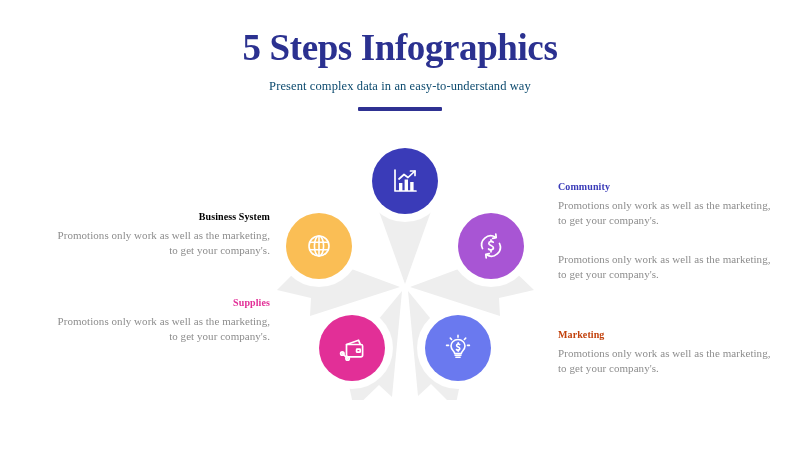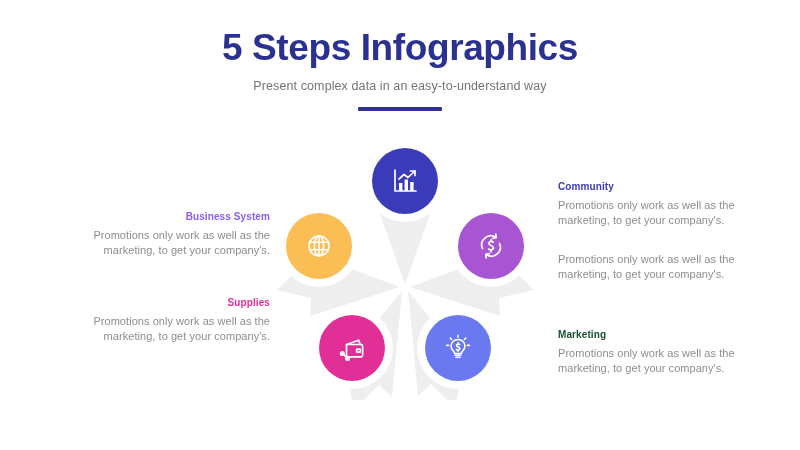--- a/index.html
+++ b/index.html
@@ -12,41 +12,42 @@
     background: #ffffff;
     font-family: "Liberation Sans", sans-serif;
     overflow: hidden;
     position: relative;
   }
   .slide {
     position: relative;
     width: 772px;
     height: 450px;
     background: #ffffff;
+    font-family: Liberation Serif, serif;
   }
 
   
   .header {
     position: absolute;
     top: 26px;
     left: 0;
     width: 800px;
     text-align: center;
   }
   .title {
     font-size: 37px;
     font-weight: bold;
     color: #2b3190;
     letter-spacing: -0.4px;
     line-height: 44px;
     margin: 0;
   }
   .subtitle {
     font-size: 12.5px;
-    color: #737373;
+    color: #0c4a6e;
     letter-spacing: 0.1px;
     margin: 8px 0 0 0;
     line-height: 16px;
   }
   .accent-rule {
     width: 84px;
     height: 4px;
     background: #2e3192;
     margin: 13px auto 0 auto;
     border-radius: 1px;
@@ -191,36 +192,36 @@
       <svg viewBox="0 0 32 32" fill="none" stroke="#ffffff" stroke-width="1.6" stroke-linecap="round" stroke-linejoin="round">
         <circle cx="16" cy="16" r="10"></circle>
         <ellipse cx="16" cy="16" rx="4.6" ry="10"></ellipse>
         <path d="M6.6 12.3 H25.4 M6.6 19.7 H25.4"></path>
         <path d="M16 6 V26"></path>
       </svg>
     </div>
   </div>
 
   <div class="label-block label-left lb-business">
-    <p class="label-title" style="color:#8b5cf6;">Business System</p>
+    <p class="label-title" style="color:#000000;">Business System</p>
     <p class="label-body">Promotions only work as well as the marketing, to get your company's.</p>
   </div>
 
   <div class="label-block label-left lb-supplies">
     <p class="label-title" style="color:#e22f97;">Supplies</p>
     <p class="label-body">Promotions only work as well as the marketing, to get your company's.</p>
   </div>
 
   <div class="label-block label-right lb-community">
     <p class="label-title" style="color:#3a3bb8;">Community</p>
     <p class="label-body">Promotions only work as well as the marketing, to get your company's.</p>
   </div>
 
   <div class="label-block label-right lb-competitors">
     <p class="label-body">Promotions only work as well as the marketing, to get your company's.</p>
   </div>
 
   <div class="label-block label-right lb-marketing">
-    <p class="label-title" style="color:#14532d;">Marketing</p>
+    <p class="label-title" style="color:#c2410c;">Marketing</p>
     <p class="label-body">Promotions only work as well as the marketing, to get your company's.</p>
   </div>
 
 </div>
 
 </body></html>

